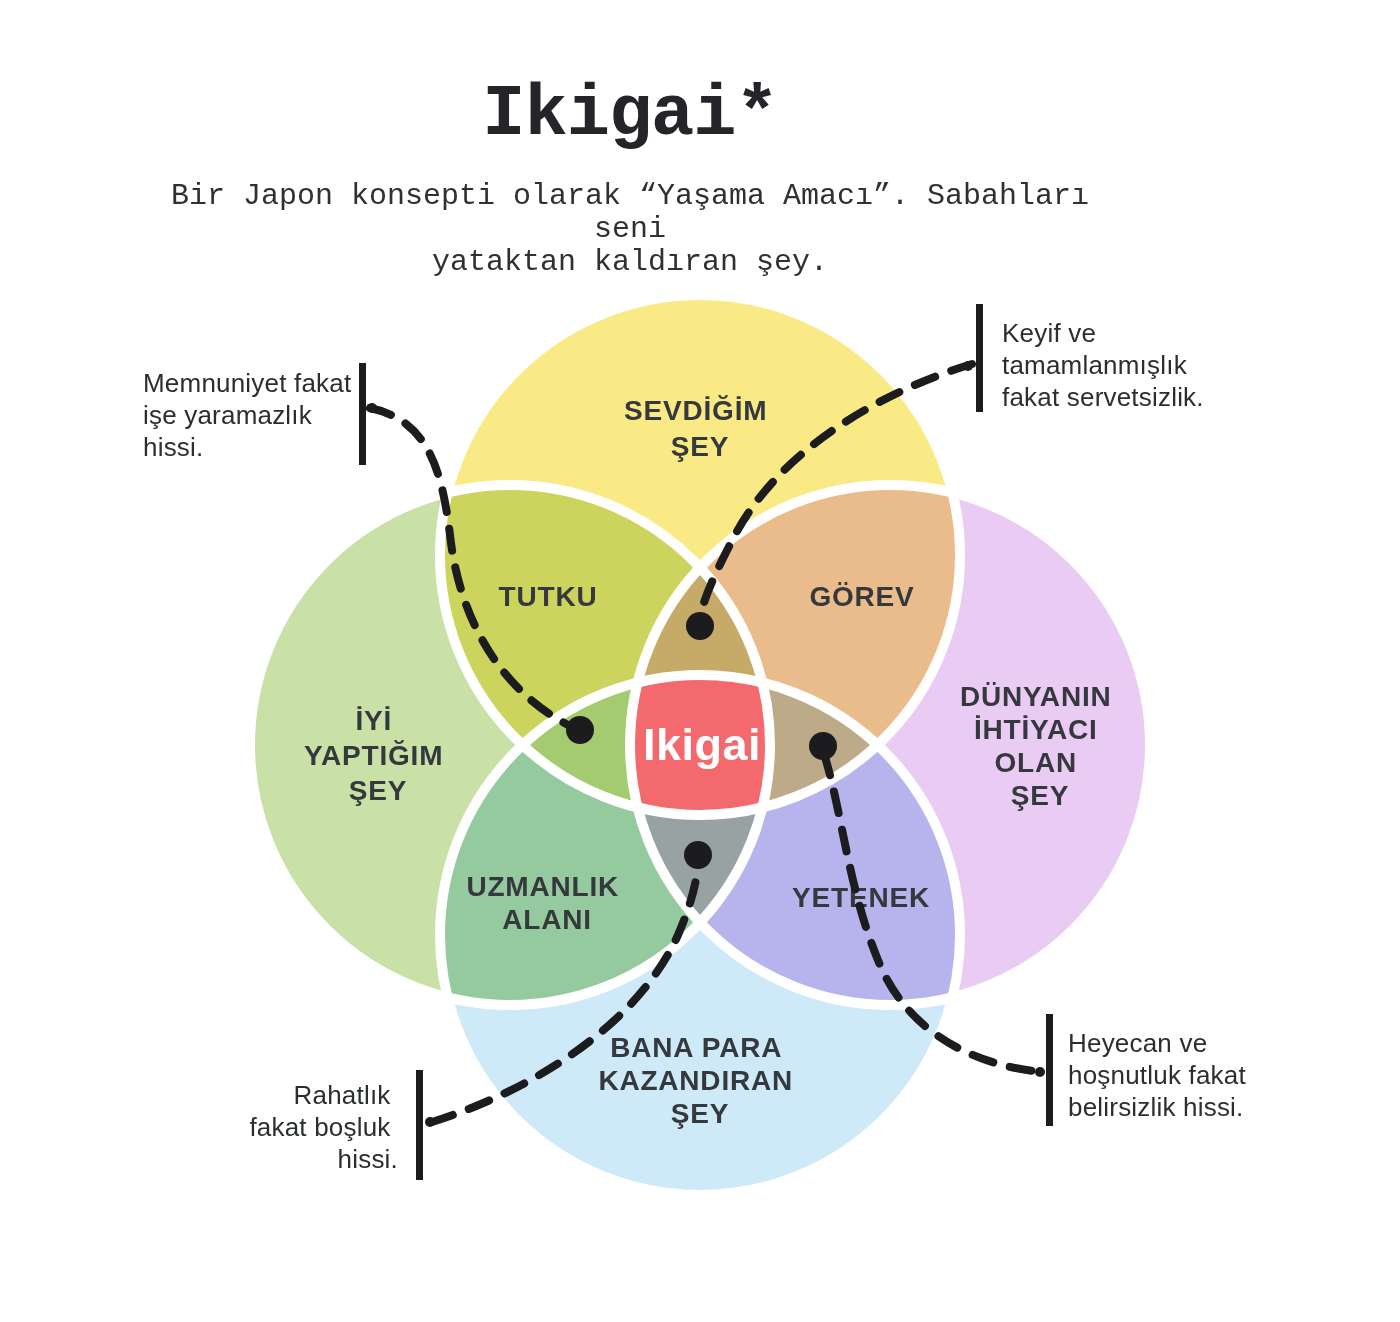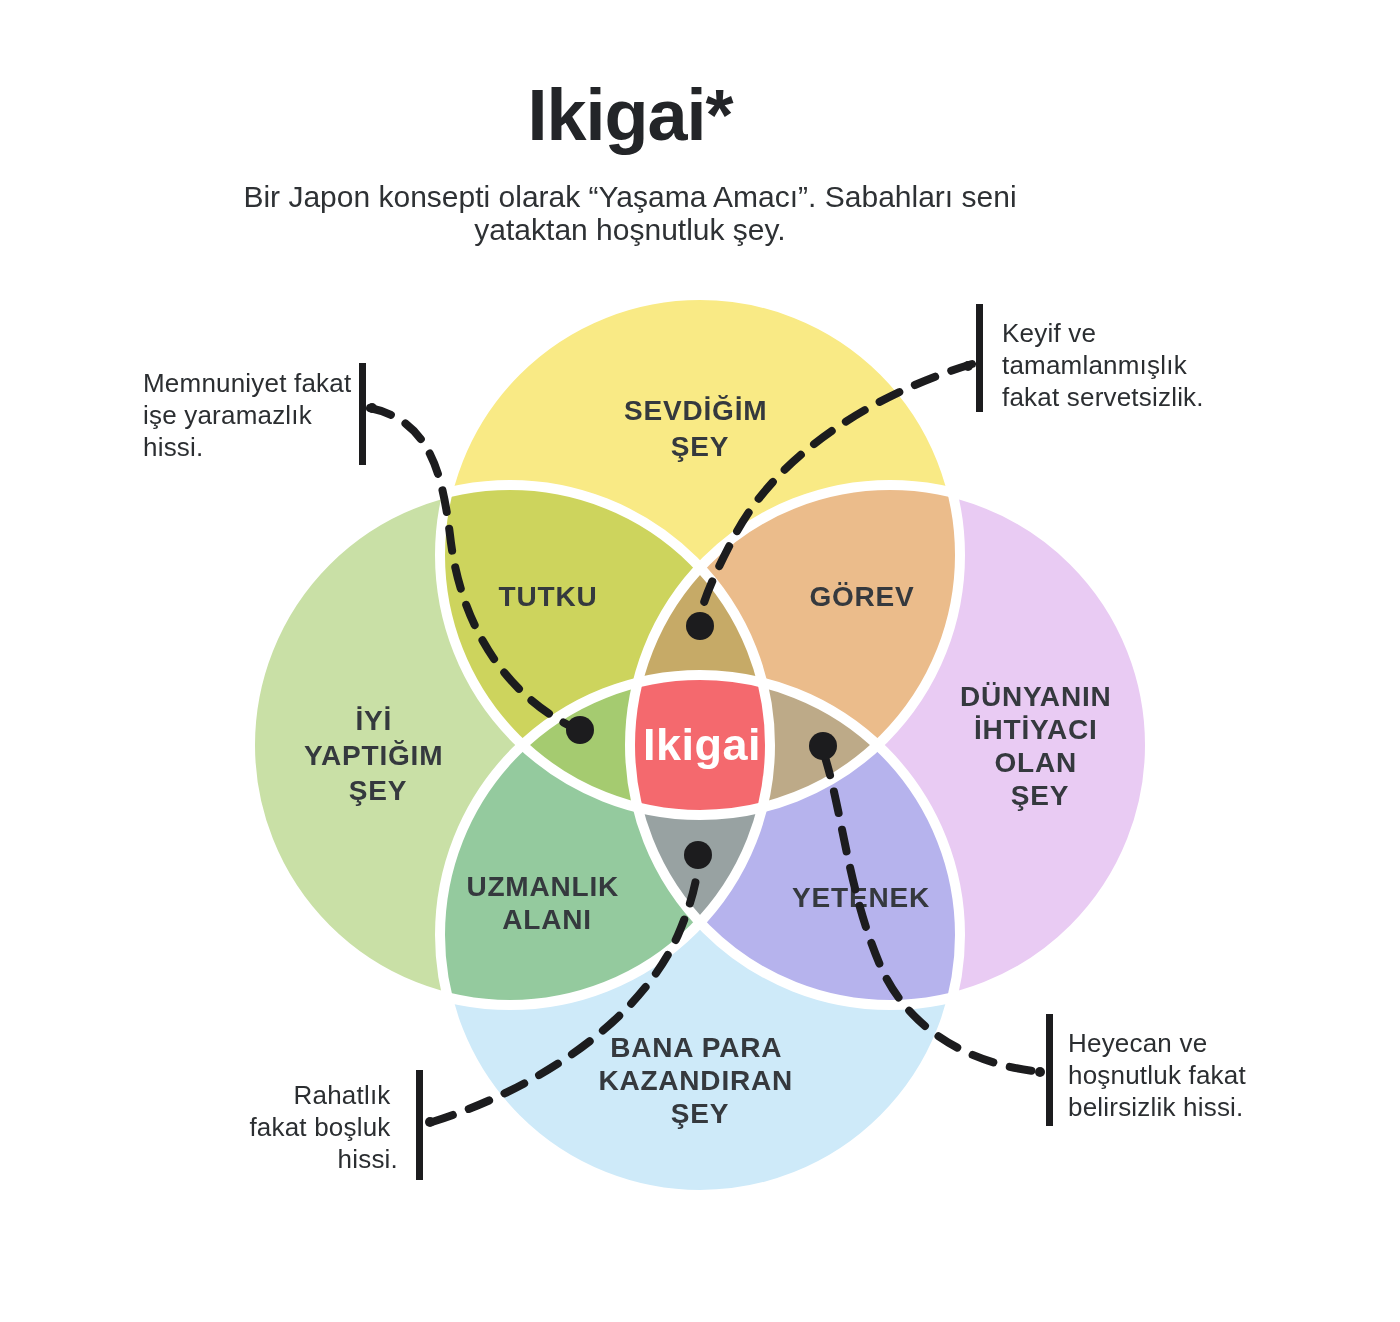--- a/index.html
+++ b/index.html
@@ -11,20 +11,21 @@
     font-family:"Liberation Sans", sans-serif;
     overflow:hidden;
   }
   .header{
     position:absolute;
     left:630px;
     top:74px;
     transform:translateX(-50%);
     width:960px;
     text-align:center;
+    font-family:Liberation Mono, monospace;
   }
   .title{
     margin:0;
     font-size:72px;
     font-weight:bold;
     letter-spacing:-1px;
     color:#232528;
   }
   .subtitle{
     margin:24px 0 0 0;
@@ -66,21 +67,21 @@
     stroke-linecap:round;
   }
 </style>
 </head>
 <body>
 
 <div class="stage">
 
   <div class="header">
     <h1 class="title">Ikigai*</h1>
-    <p class="subtitle"><span>Bir Japon konsepti olarak “Yaşama Amacı”. Sabahları seni</span><br><span>yataktan hoşnutluk şey.</span></p>
+    <p class="subtitle"><span>Bir Japon konsepti olarak “Yaşama Amacı”. Sabahları seni</span><br><span>yataktan kaldıran şey.</span></p>
   </div>
 
   <svg class="venn" width="1400" height="1322" viewBox="0 0 1400 1322">
     <defs>
       <clipPath id="clipTop">
           <circle cx="700" cy="555" r="260"></circle>
         </clipPath>
       <clipPath id="clipLeft">
           <circle cx="510" cy="745" r="260"></circle>
         </clipPath>

